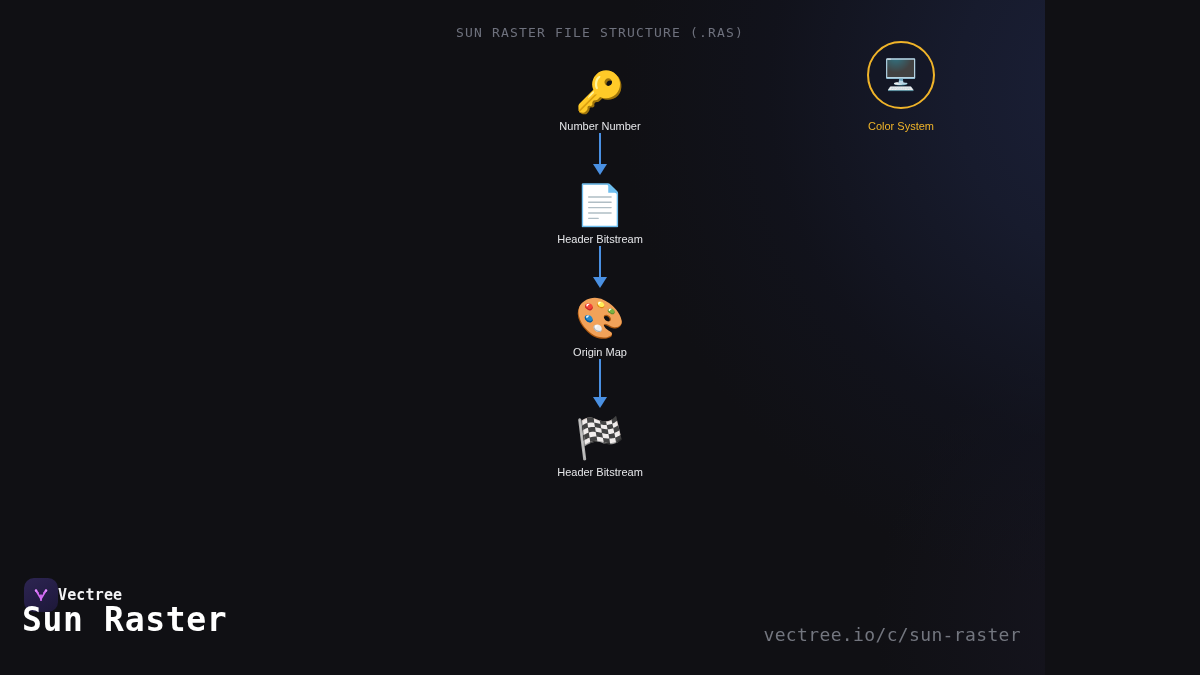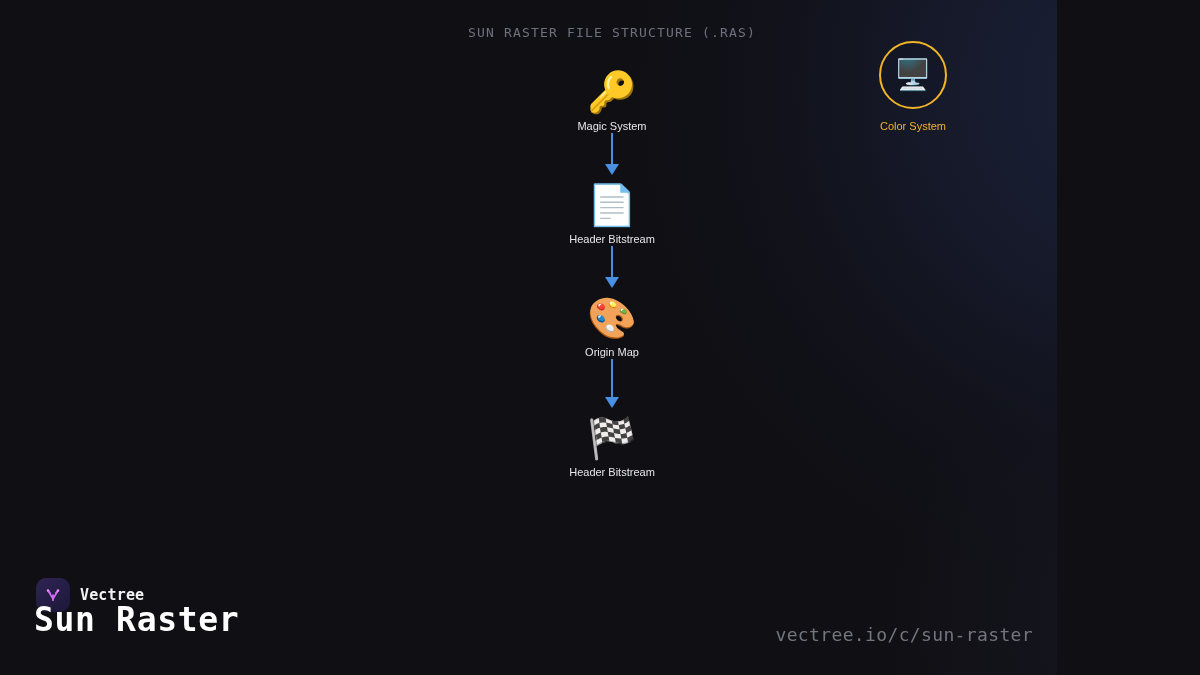--- a/index.html
+++ b/index.html
@@ -16,21 +16,20 @@
   }
   #stage {
     position: absolute;
     inset: 0;
     width: 1045px;
     height: 675px;
     background:
       radial-gradient(circle 620px at 1130px 90px, #1b2039 0%, #171b2d 28%, rgba(18,20,33,0.55) 58%, rgba(16,16,20,0) 82%),
       radial-gradient(circle 420px at 1190px 620px, rgba(30,28,48,0.55) 0%, rgba(16,16,20,0) 75%),
       #101014;
-    margin-left: 12px;
   }
 
   
   .diagram-title {
     position: absolute;
     left: 0;
     top: 25px;
     width: 1200px;
     text-align: center;
     font-family: "DejaVu Sans Mono", "Liberation Mono", monospace;
@@ -120,21 +119,20 @@
     font-family: "Liberation Sans", sans-serif;
   }
 
   
   .footer-brand {
     position: absolute;
     left: 24px;
     top: 578px;
     display: flex;
     align-items: center;
-    gap: 10px;
   }
   .brand-badge {
     width: 34px;
     height: 34px;
     border-radius: 10px;
     background: linear-gradient(150deg, #2d2551 0%, #241d45 55%, #1d1838 100%);
     display: flex;
     align-items: center;
     justify-content: center;
     flex: 0 0 auto;
@@ -171,21 +169,21 @@
 </style>
 </head>
 <body>
 
 <div id="stage">
 
   <div class="diagram-title">SUN RASTER FILE STRUCTURE (.RAS)</div>
 
   <div class="node" style="left:600px; top:68px;">
     <span class="glyph">🔑</span>
-    <span class="node-label">Magic System</span>
+    <span class="node-label">Number Number</span>
   </div>
 
   <div class="connector" style="left:600px; top:133px; height:42px;">
     <div class="stem" style="height:31px;"></div>
     <div class="head" style="top:31px;"></div>
   </div>
 
   <div class="node" style="left:600px; top:181px;">
     <span class="glyph">📄</span>
     <span class="node-label">Header Bitstream</span>

